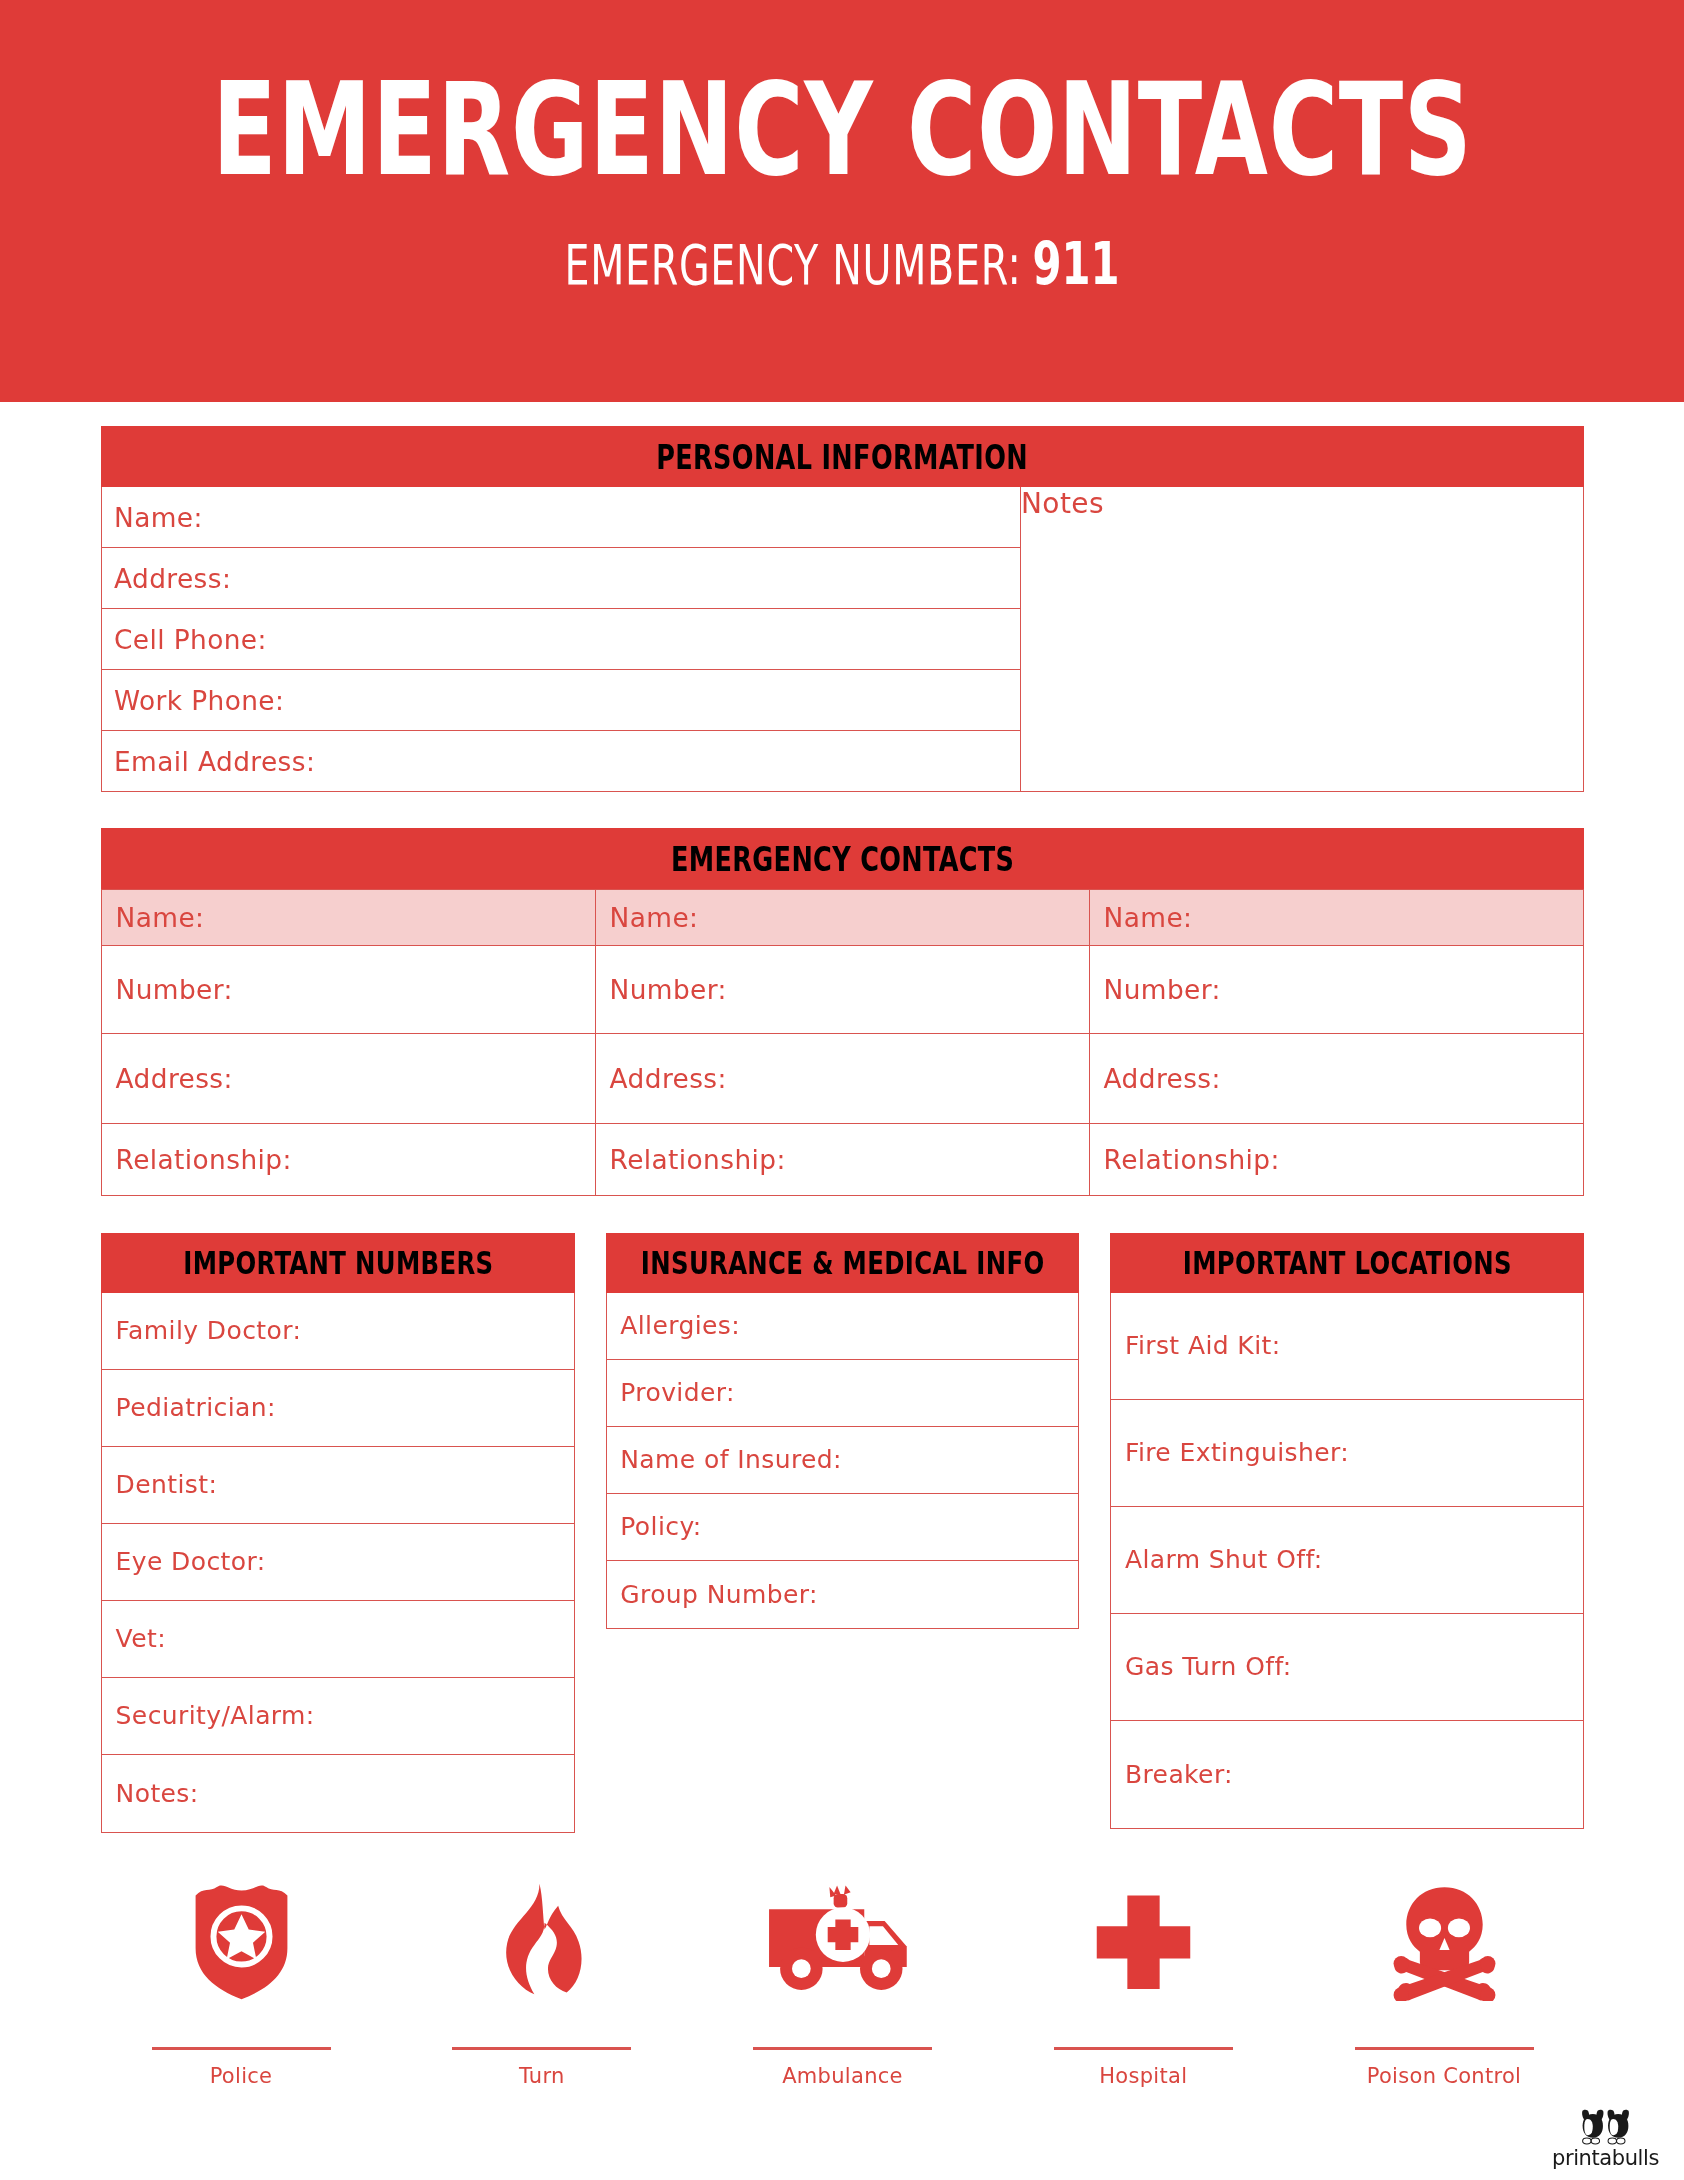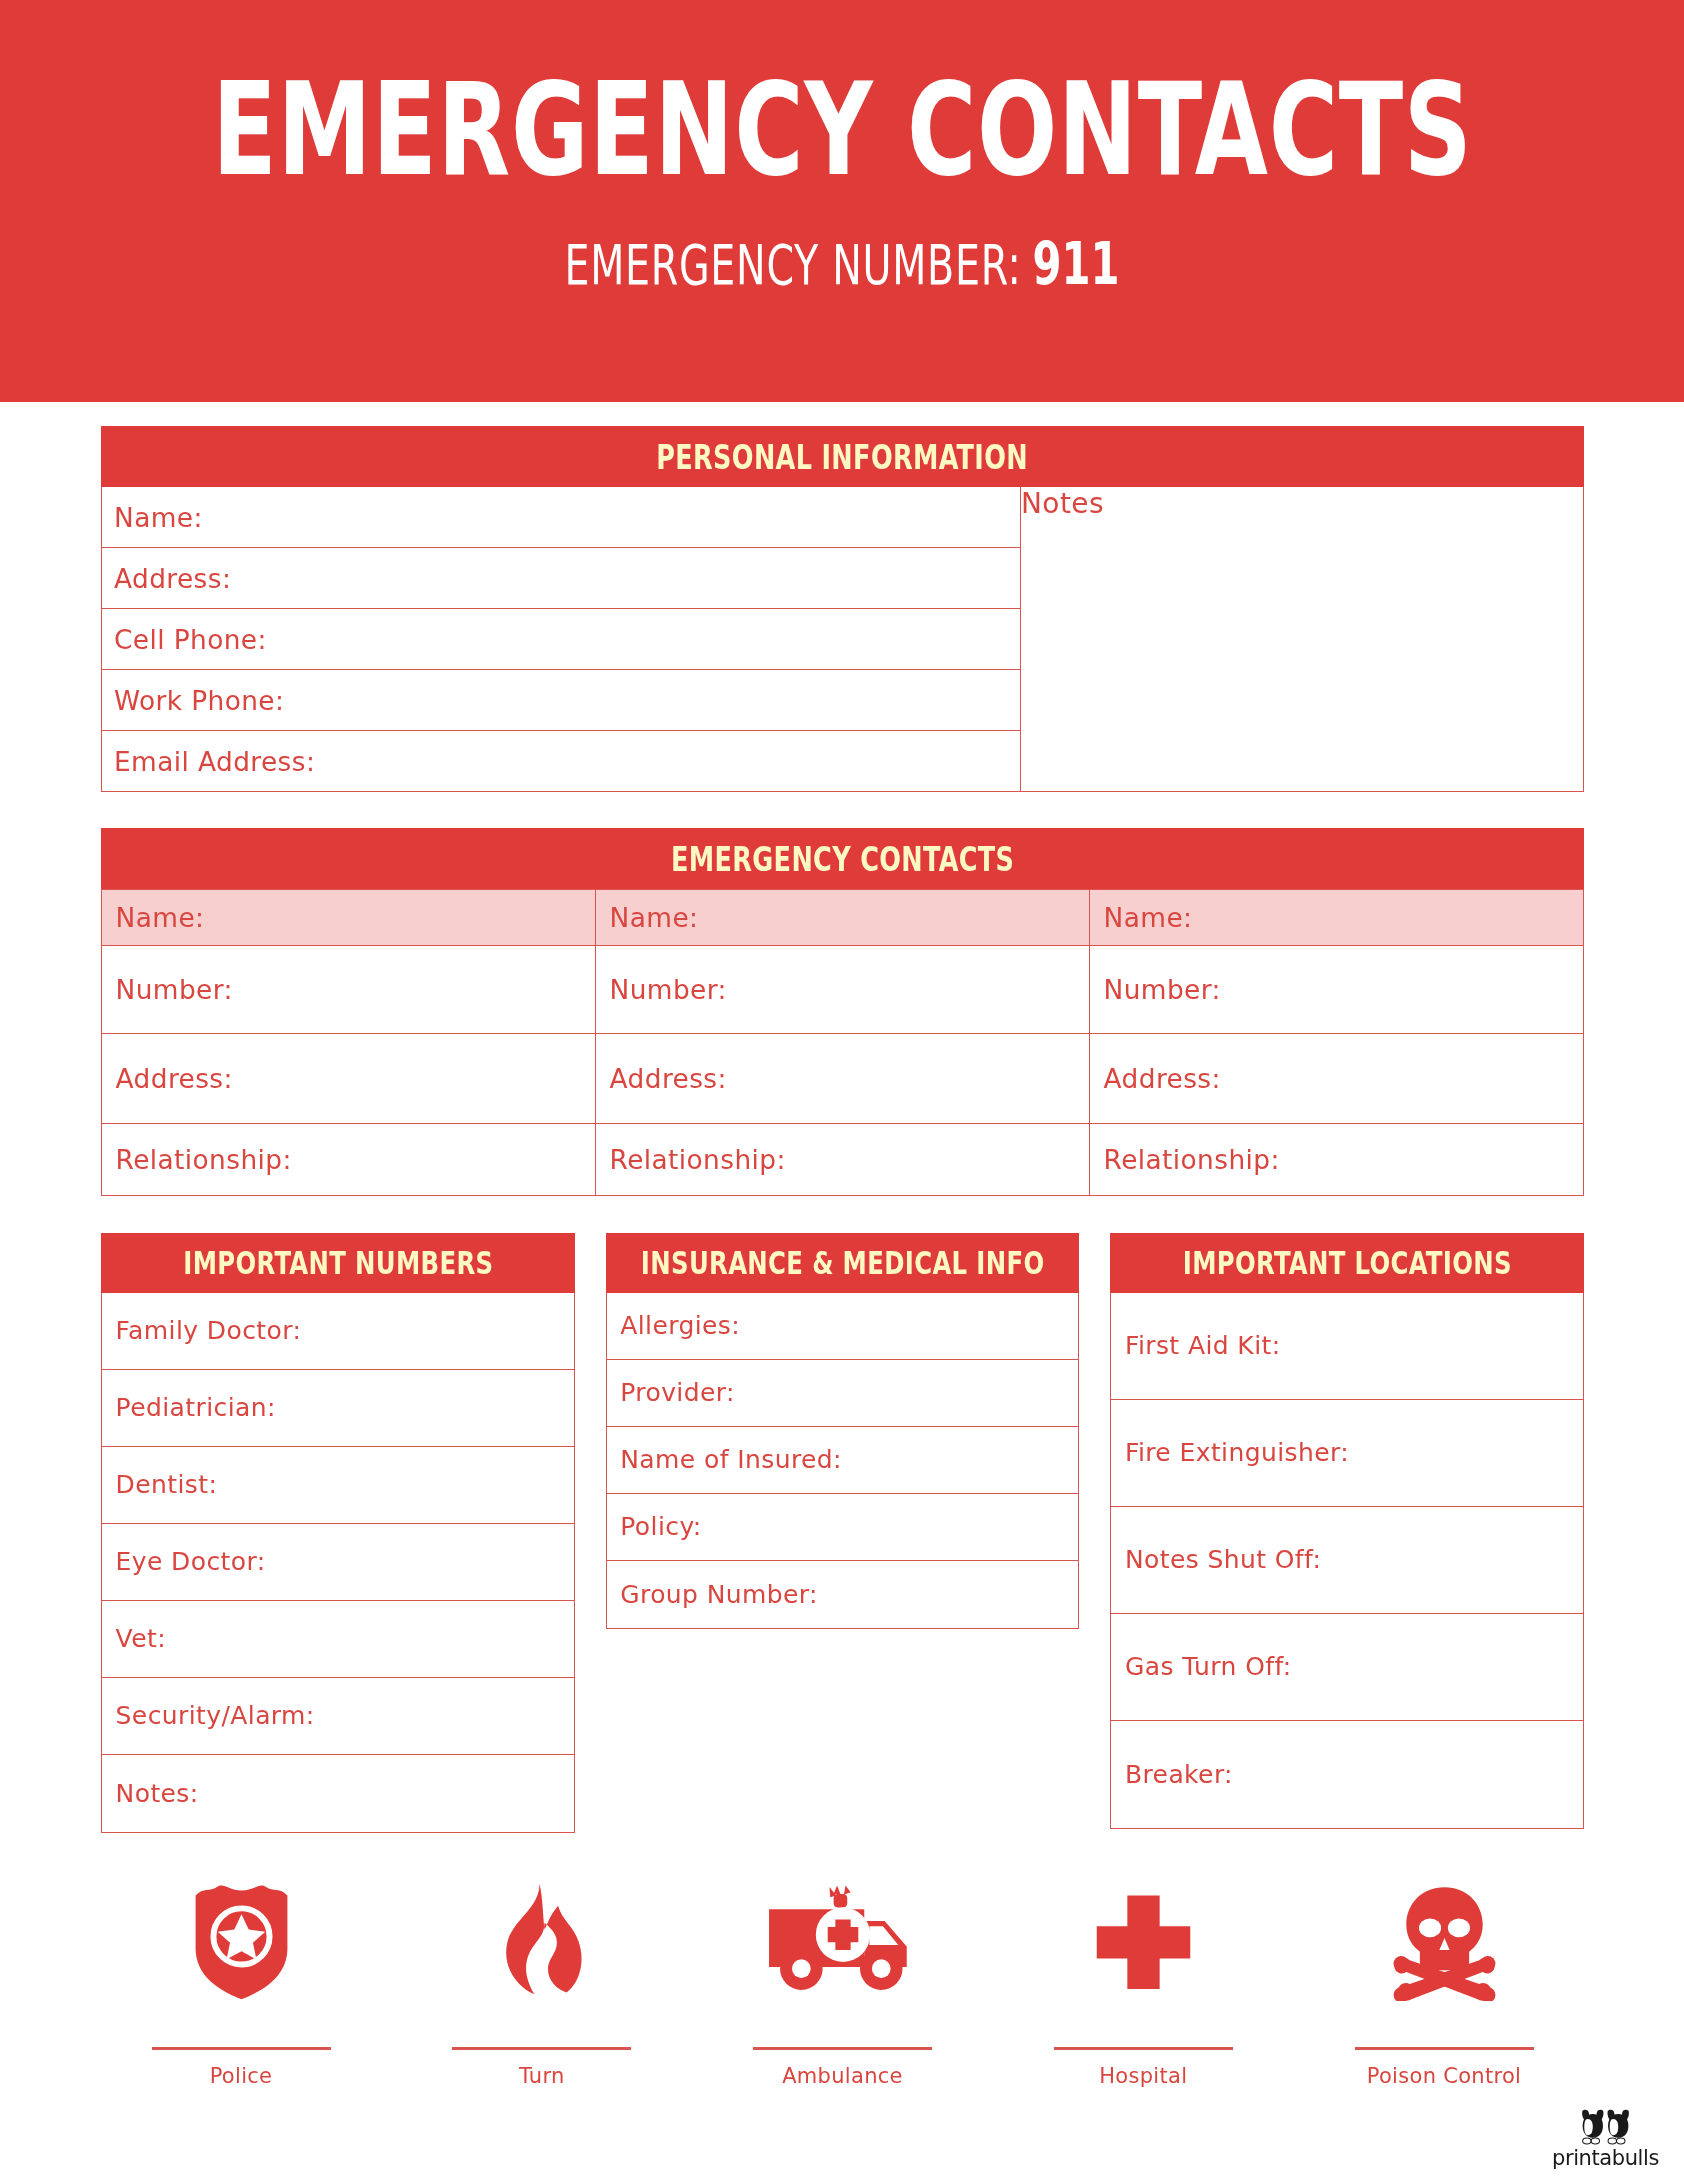--- a/index.html
+++ b/index.html
@@ -67,21 +67,21 @@
   .sheet {
     position: relative;
     width: 1685px;
     box-sizing: border-box;
     padding: 24px 101px 0 101px;
   }
 
   
   .section-bar {
     background: #DF3B38;
-    color: #fef9c3;
+    color: #000000;
     text-align: center;
     font-family: "Liberation Sans Narrow", "DejaVu Sans Condensed", "Liberation Sans", sans-serif;
     font-weight: 700;
     font-size: 33px;
     letter-spacing: 0.4px;
     line-height: 1;
     padding: 14.5px 0 13.6px 0;
     box-sizing: border-box;
   }
   .section-bar span {
@@ -358,21 +358,21 @@
         <span>IMPORTANT LOCATIONS</span>
       </div>
       <div class="col-body">
         <div class="col-row">
             <span class="lbl">First Aid Kit:</span>
           </div>
         <div class="col-row">
             <span class="lbl">Fire Extinguisher:</span>
           </div>
         <div class="col-row">
-            <span class="lbl">Notes Shut Off:</span>
+            <span class="lbl">Alarm Shut Off:</span>
           </div>
         <div class="col-row">
             <span class="lbl">Gas Turn Off:</span>
           </div>
         <div class="col-row">
             <span class="lbl">Breaker:</span>
           </div>
       </div>
     </div>
   </div>

